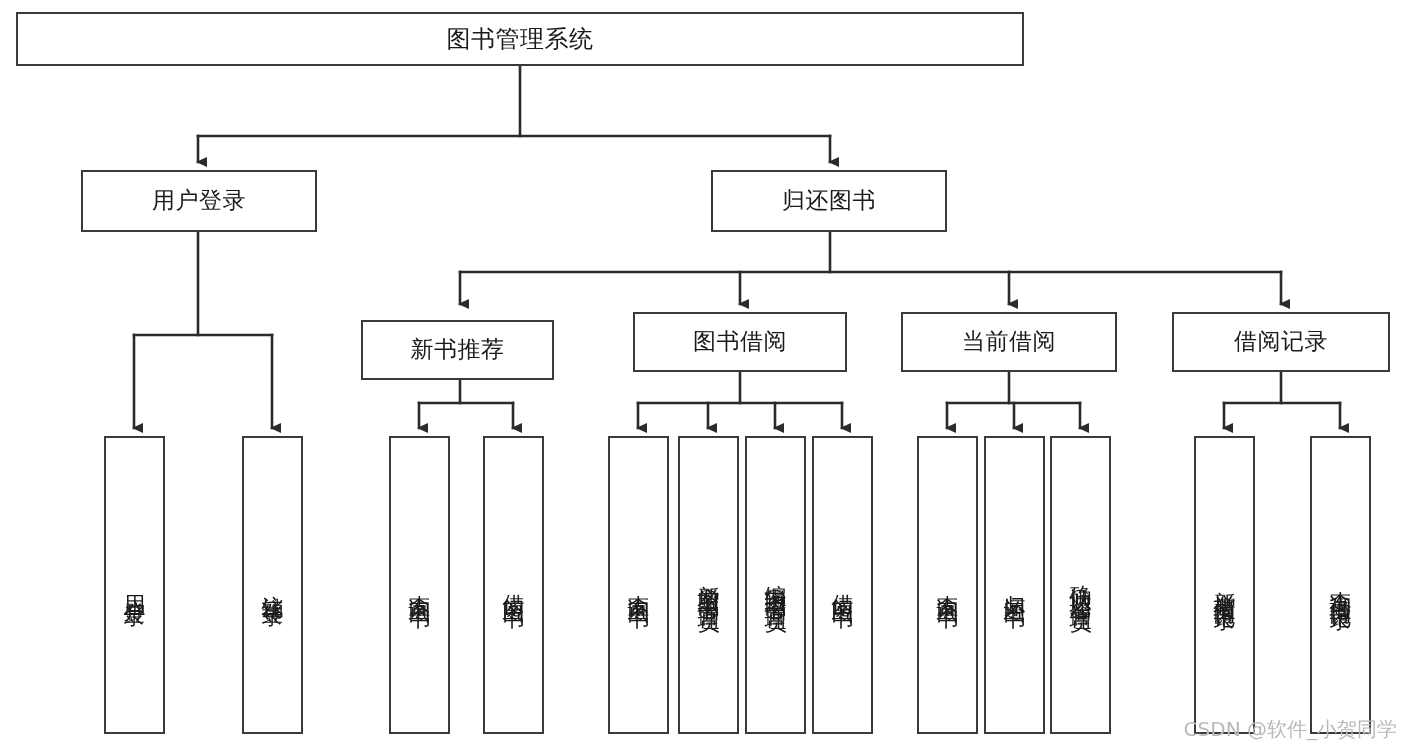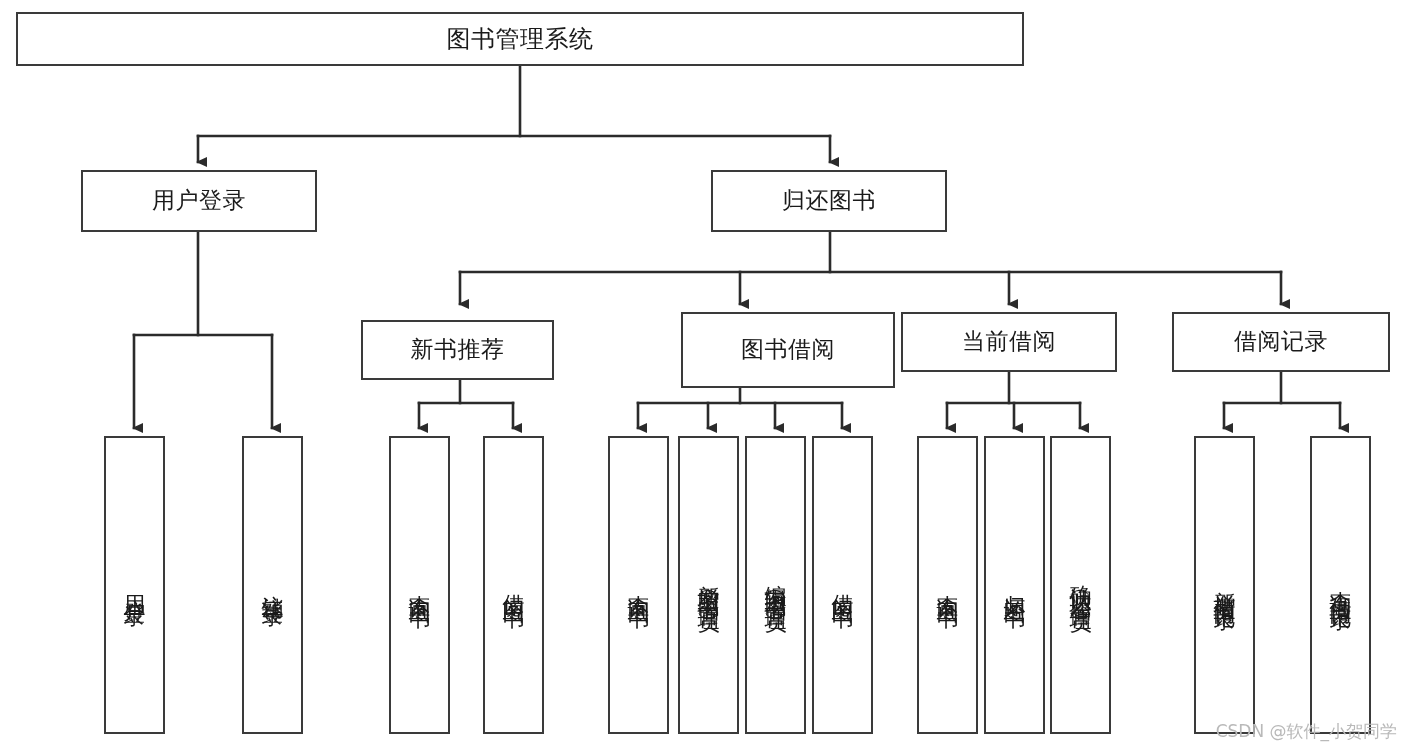--- a/index.html
+++ b/index.html
@@ -56,21 +56,21 @@
     text-orientation:upright;
     font-size:22px;
     line-height:1.0;
     letter-spacing:4px;
     white-space:nowrap;
   }
   .watermark{
     position:absolute;
     right:8px;
     bottom:4px;
-    font-size:17px;
+    font-size:20px;
     color:#b9b9b9;
     z-index:5;
     white-space:nowrap;
     font-family:"DejaVu Sans","Liberation Sans",sans-serif;
   }
 </style>
 </head>
 <body>
 
 <div id="canvas">
@@ -134,21 +134,21 @@
   </div>
 
   <div class="node horiz" style="left:711px;top:170px;width:236px;height:62px;">
     <span class="label">归还图书</span>
   </div>
 
   <div class="node horiz" style="left:361px;top:312px;width:193px;height:60px;margin-top:8px;">
     <span class="label">新书推荐</span>
   </div>
 
-  <div class="node horiz" style="left:633px;top:312px;width:214px;height:76px;margin-left:48px;">
+  <div class="node horiz" style="left:633px;top:312px;width:214px;height:60px;">
     <span class="label">图书借阅</span>
   </div>
 
   <div class="node horiz" style="left:1172px;top:312px;width:218px;height:60px;">
     <span class="label">借阅记录</span>
   </div>
 
   <div class="node horiz" style="left:901px;top:312px;width:216px;height:60px;">
     <span class="label">当前借阅</span>
   </div>

